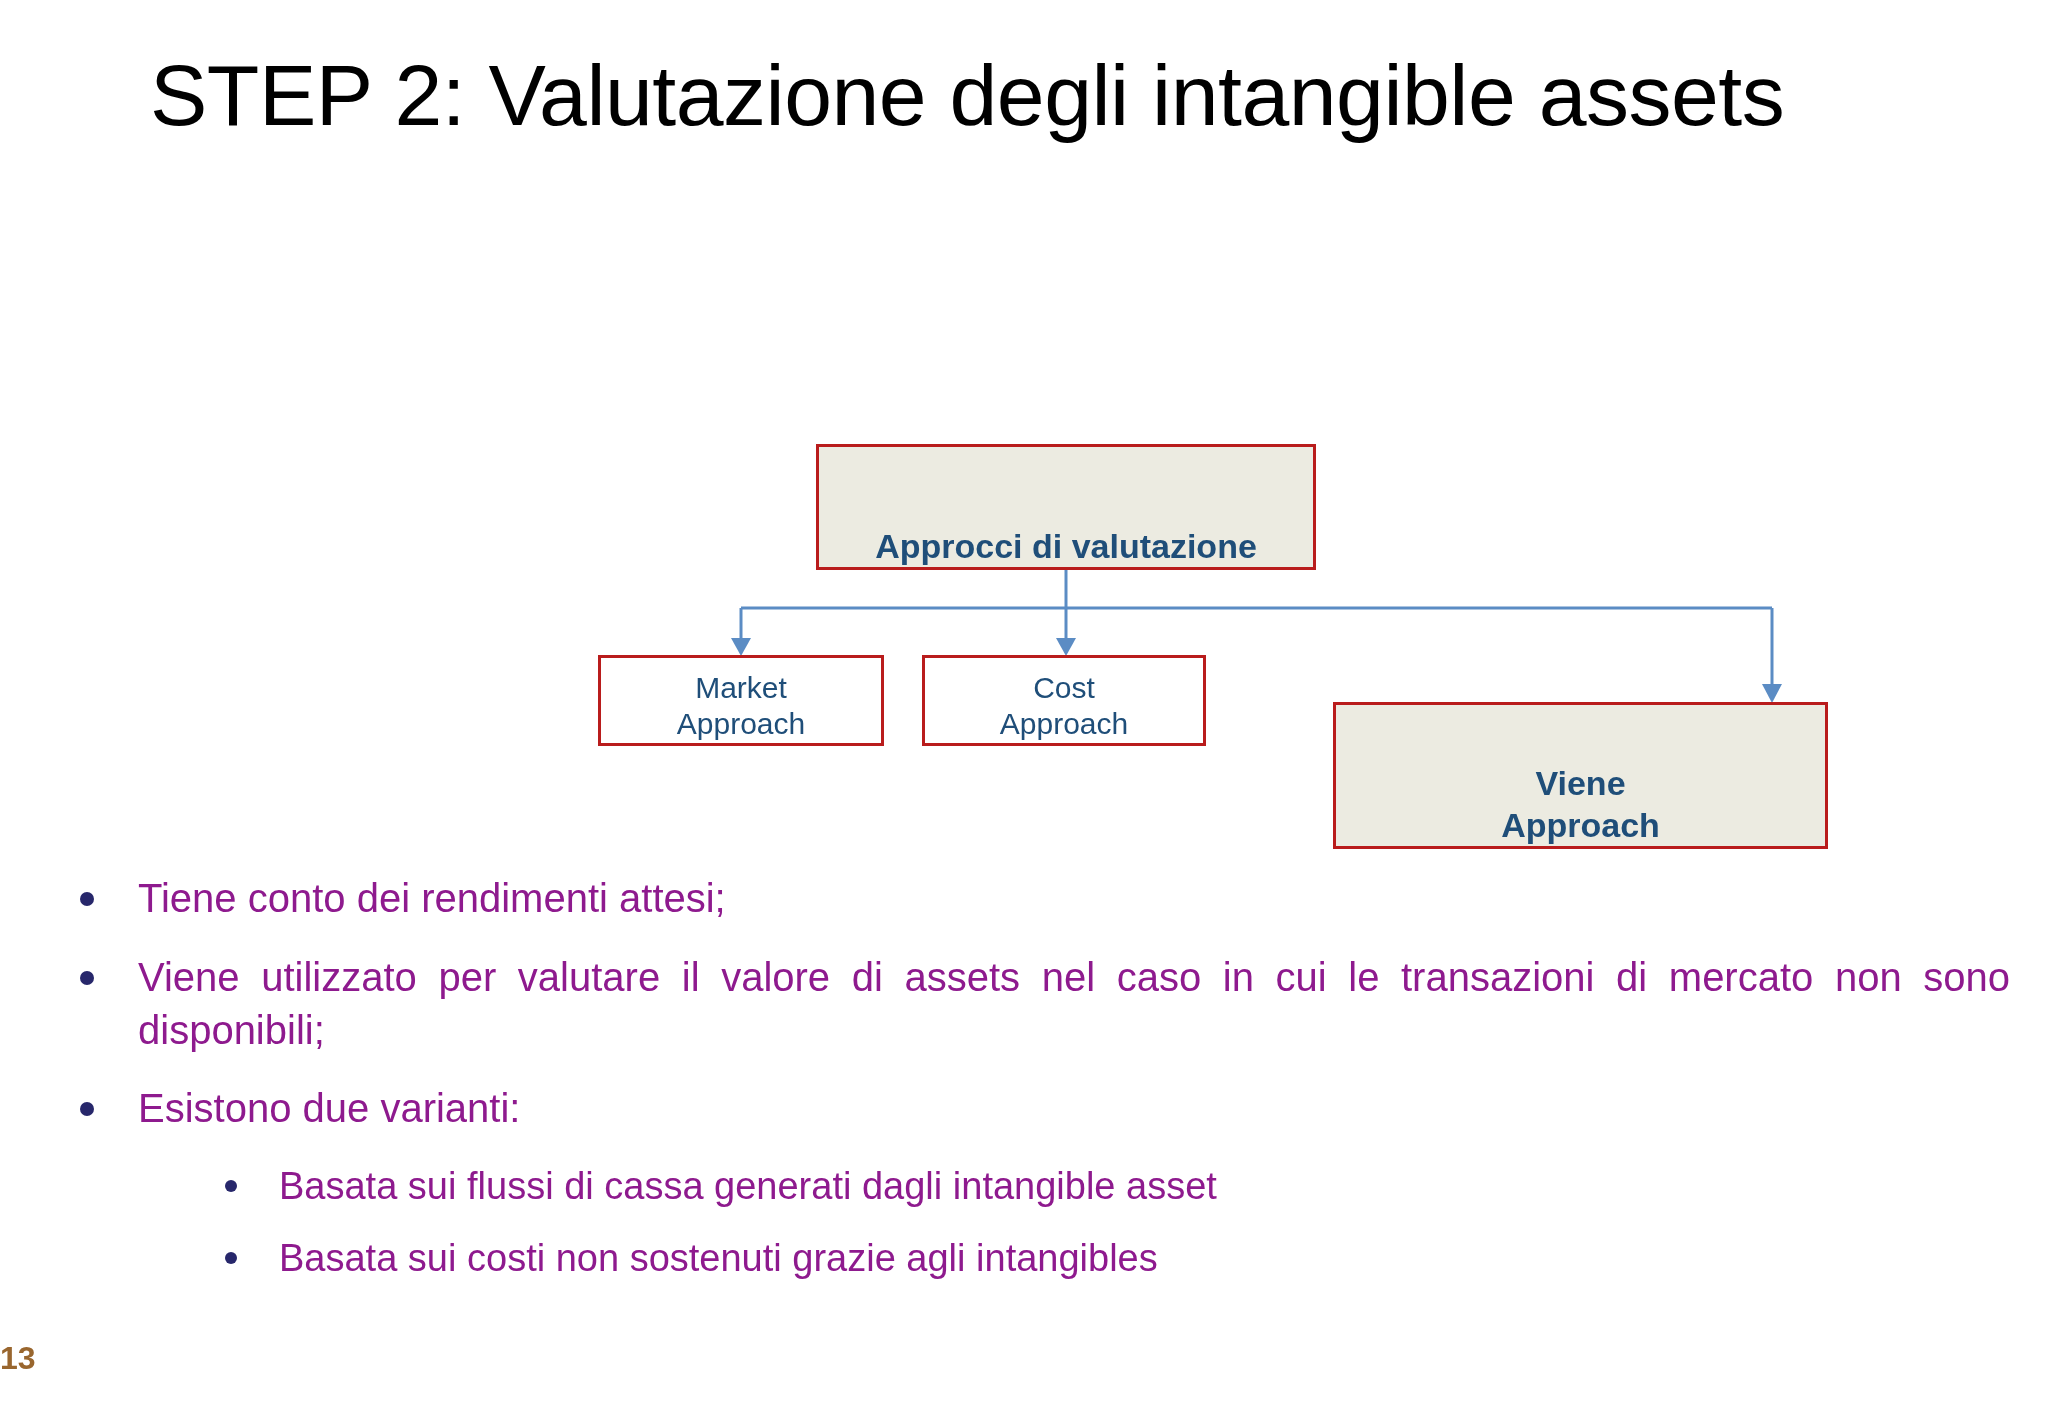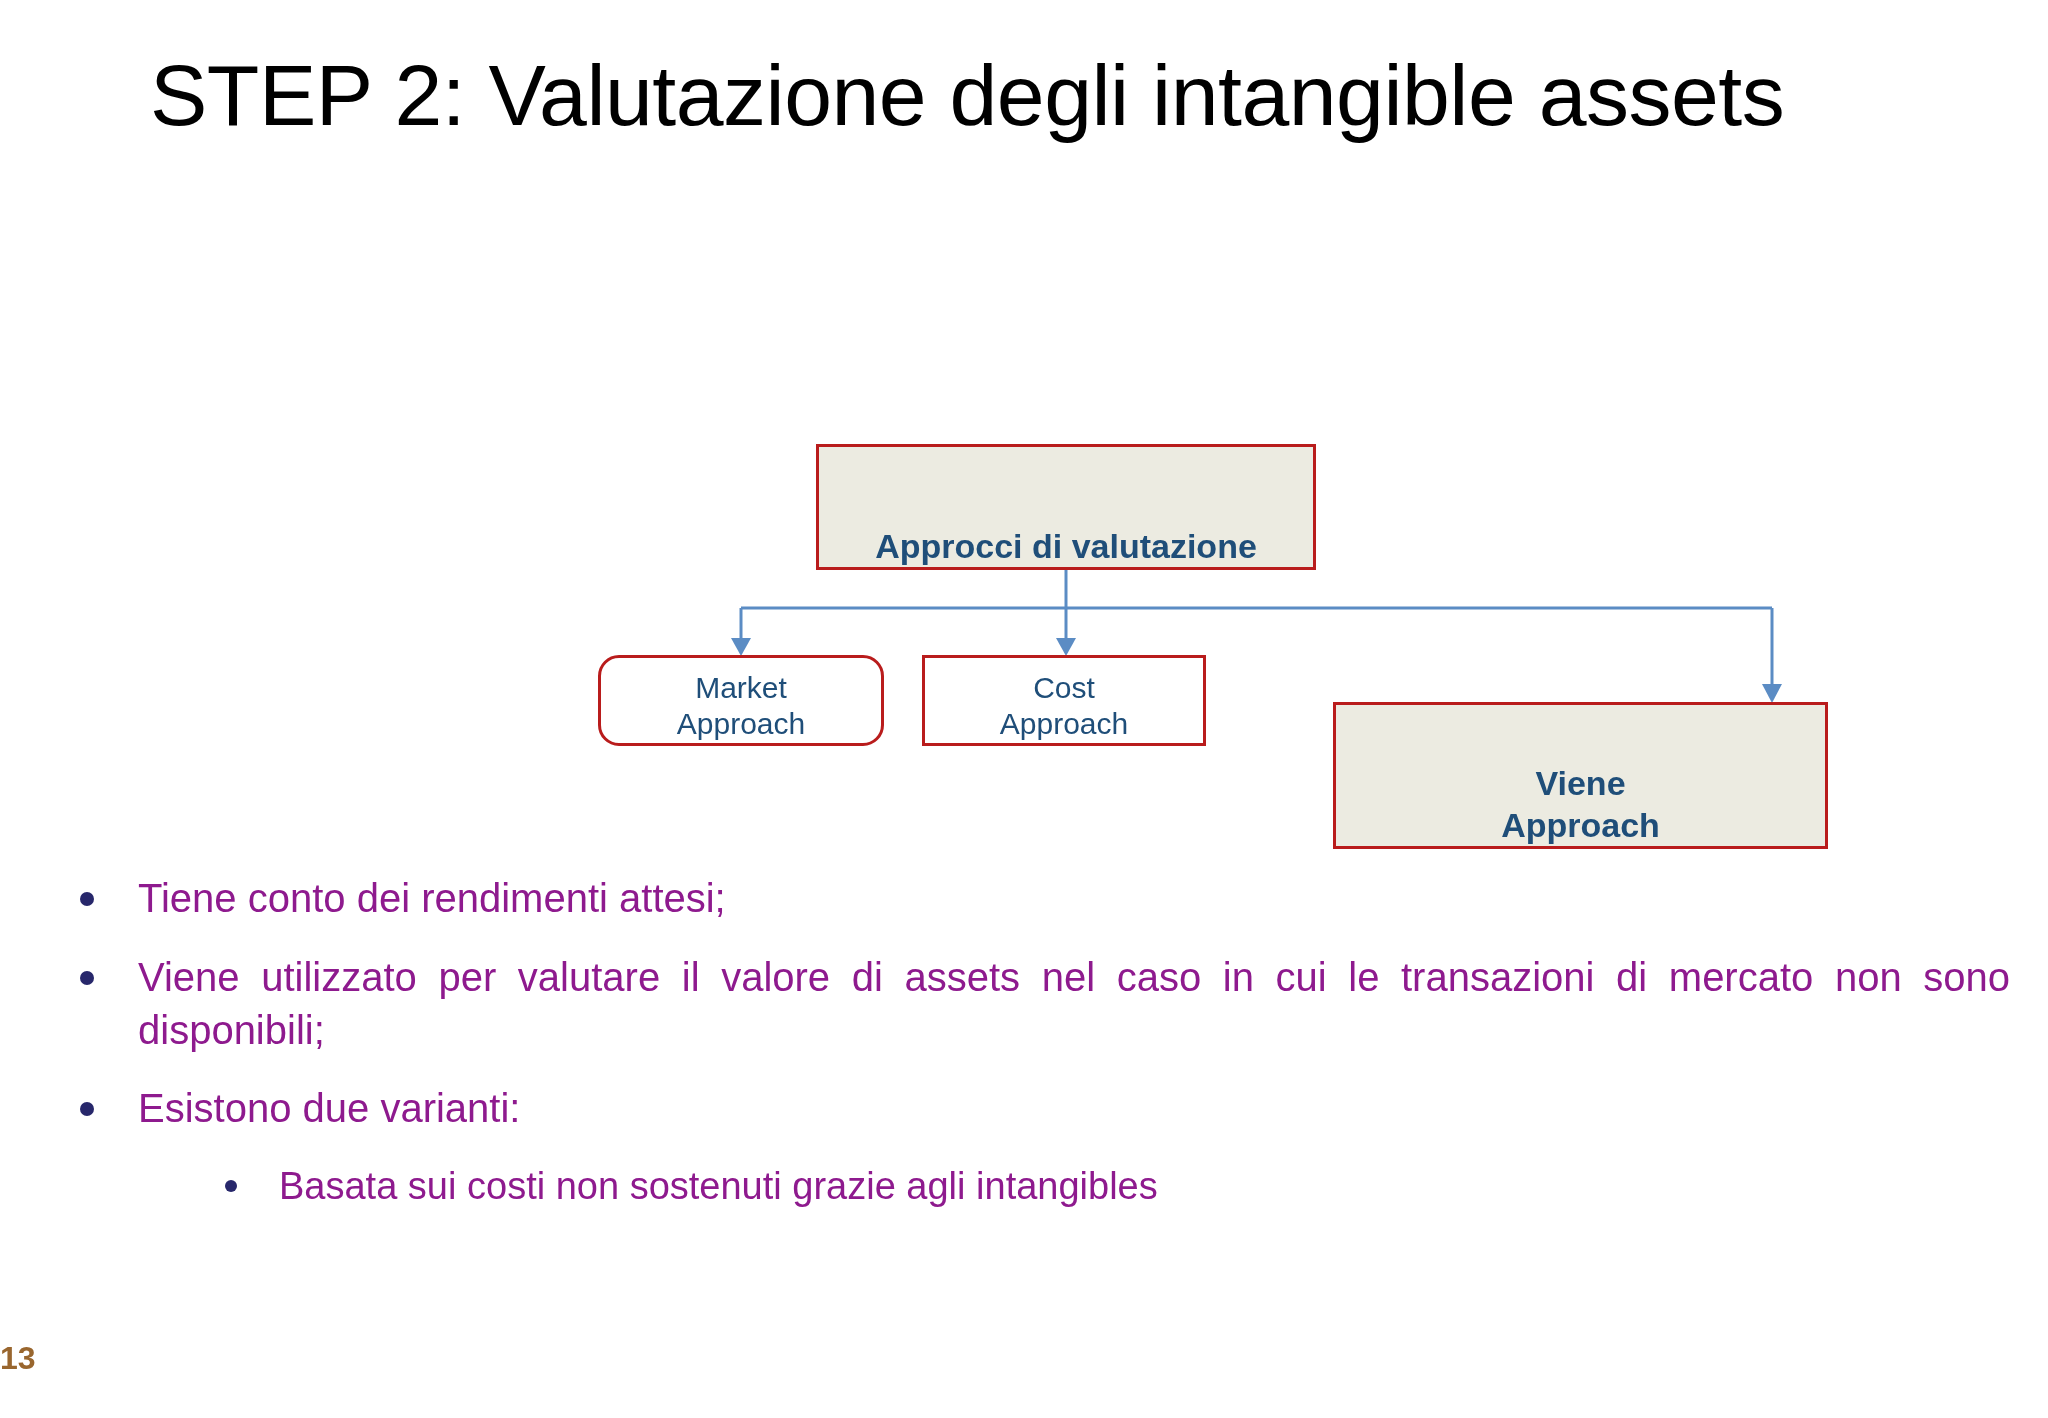--- a/index.html
+++ b/index.html
@@ -61,21 +61,20 @@
     font-weight: bold;
   }
   .node-market {
     left: 598px;
     top: 655px;
     width: 286px;
     height: 91px;
     background: #ffffff;
     font-size: 30px;
     font-weight: 400;
-    border-radius: 21px;
   }
   .node-cost {
     left: 922px;
     top: 655px;
     width: 284px;
     height: 91px;
     background: #ffffff;
     font-size: 30px;
     font-weight: 400;
   }
@@ -204,21 +203,25 @@
   <div class="bullet-row">
     <span class="bullet-dot"></span>
     <span class="bullet-text">Viene utilizzato per valutare il valore di assets nel caso in cui le transazioni di mercato non sono disponibili;</span>
   </div>
 
   <div class="bullet-row">
     <span class="bullet-dot"></span>
     <span class="bullet-text">Esistono due varianti:</span>
   </div>
 
-
   <div class="bullet-row sub">
     <span class="bullet-dot"></span>
+    <span class="bullet-text">Basata sui flussi di cassa generati dagli intangible asset</span>
+  </div>
+
+  <div class="bullet-row sub">
+    <span class="bullet-dot"></span>
     <span class="bullet-text">Basata sui costi non sostenuti grazie agli intangibles</span>
   </div>
 
 </div>
 
 <div class="page-number">13</div>
 
 </body></html>

